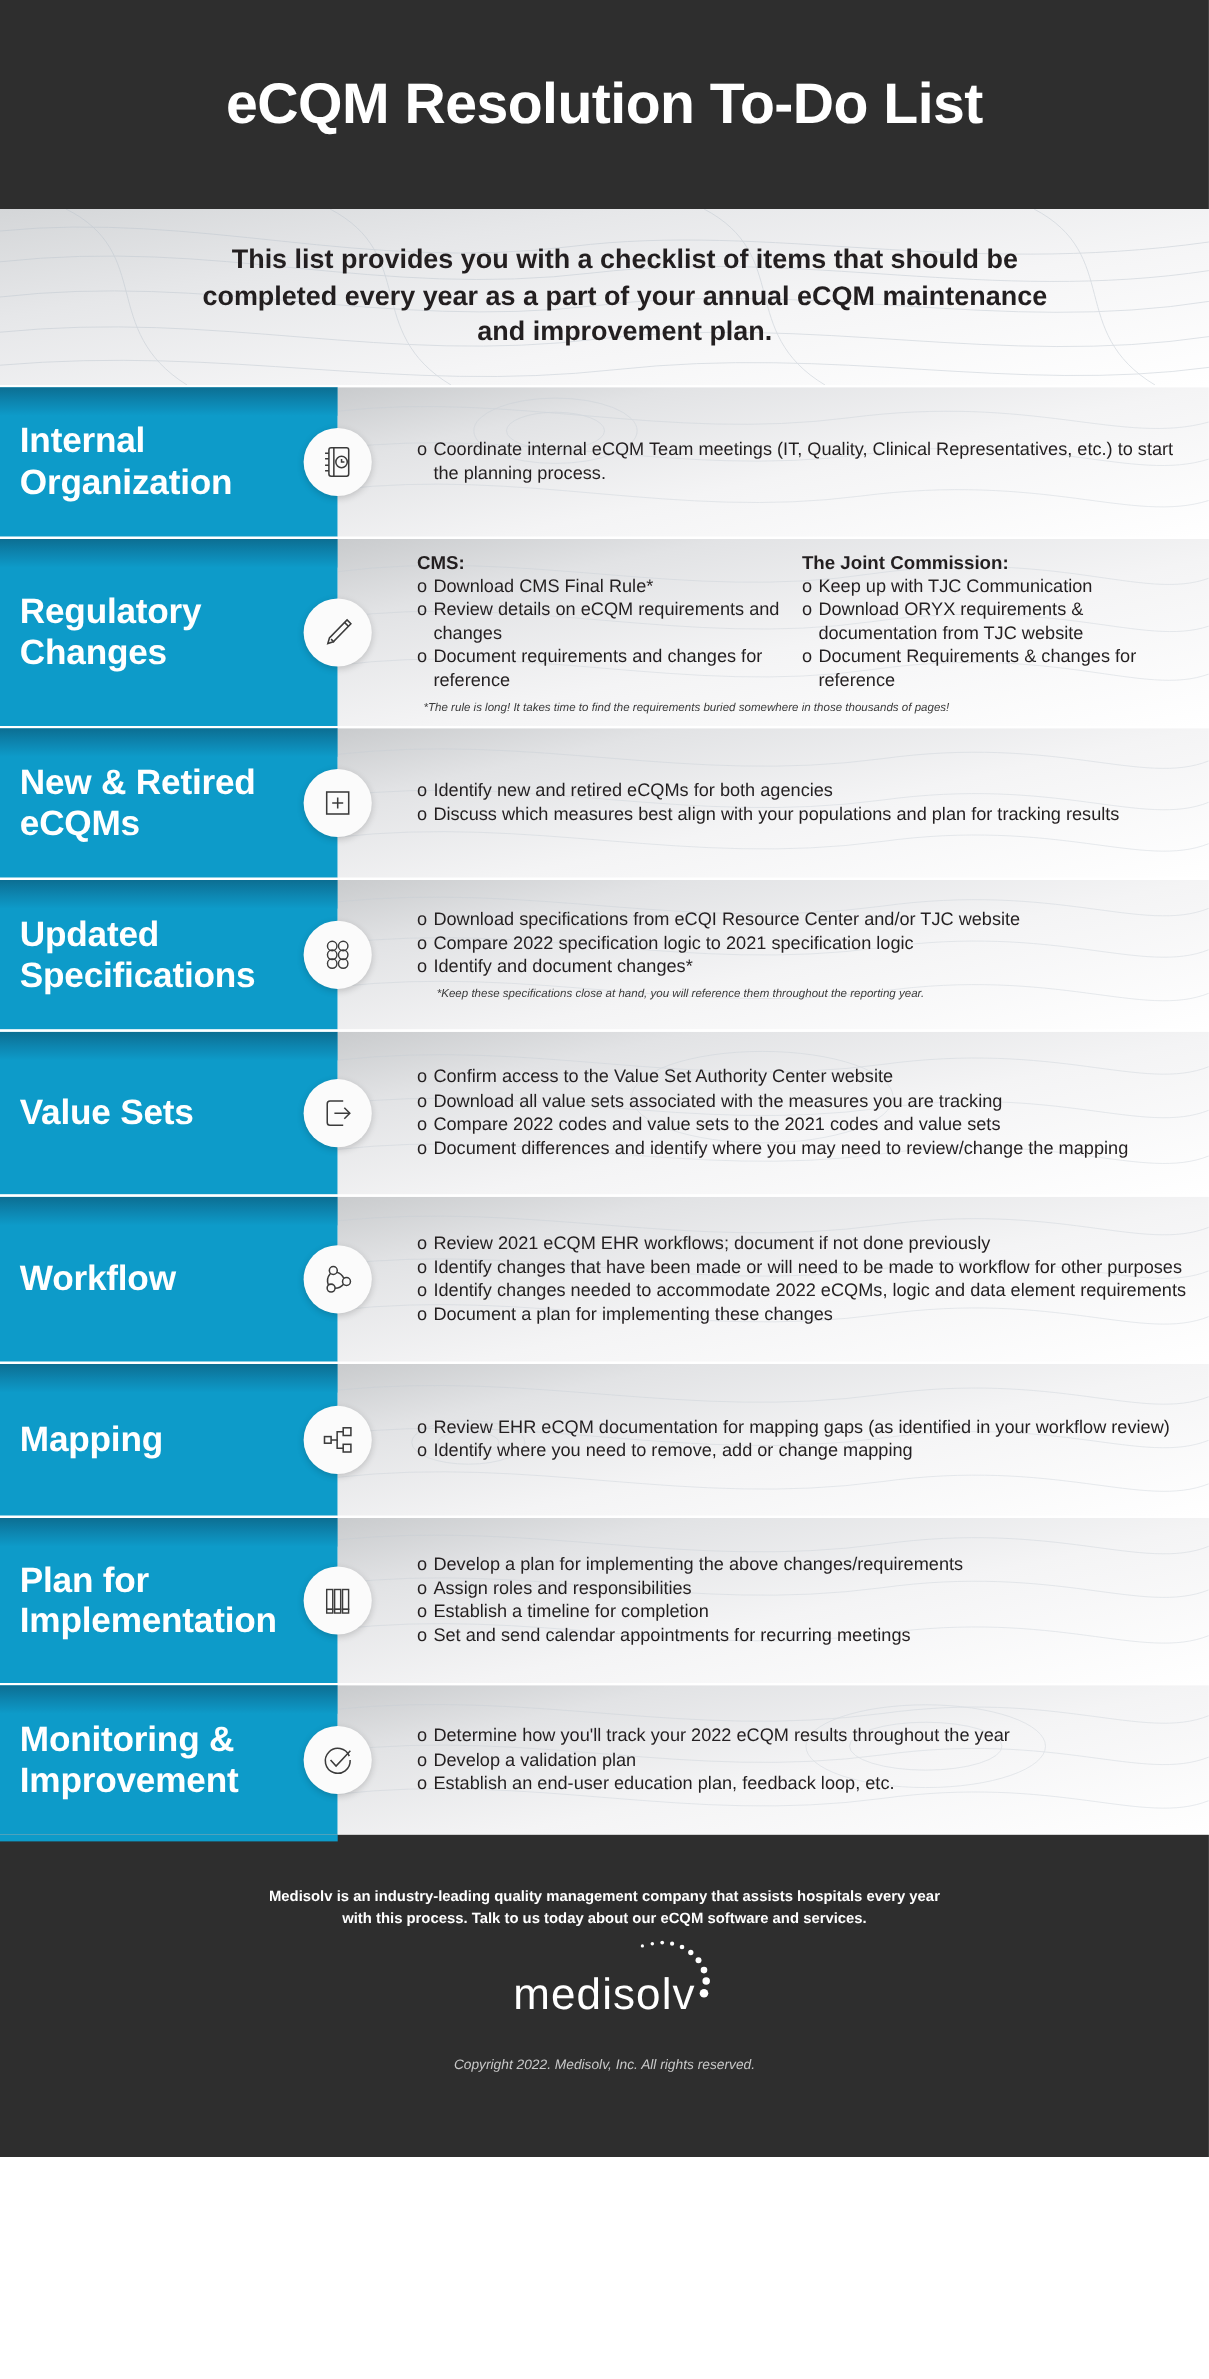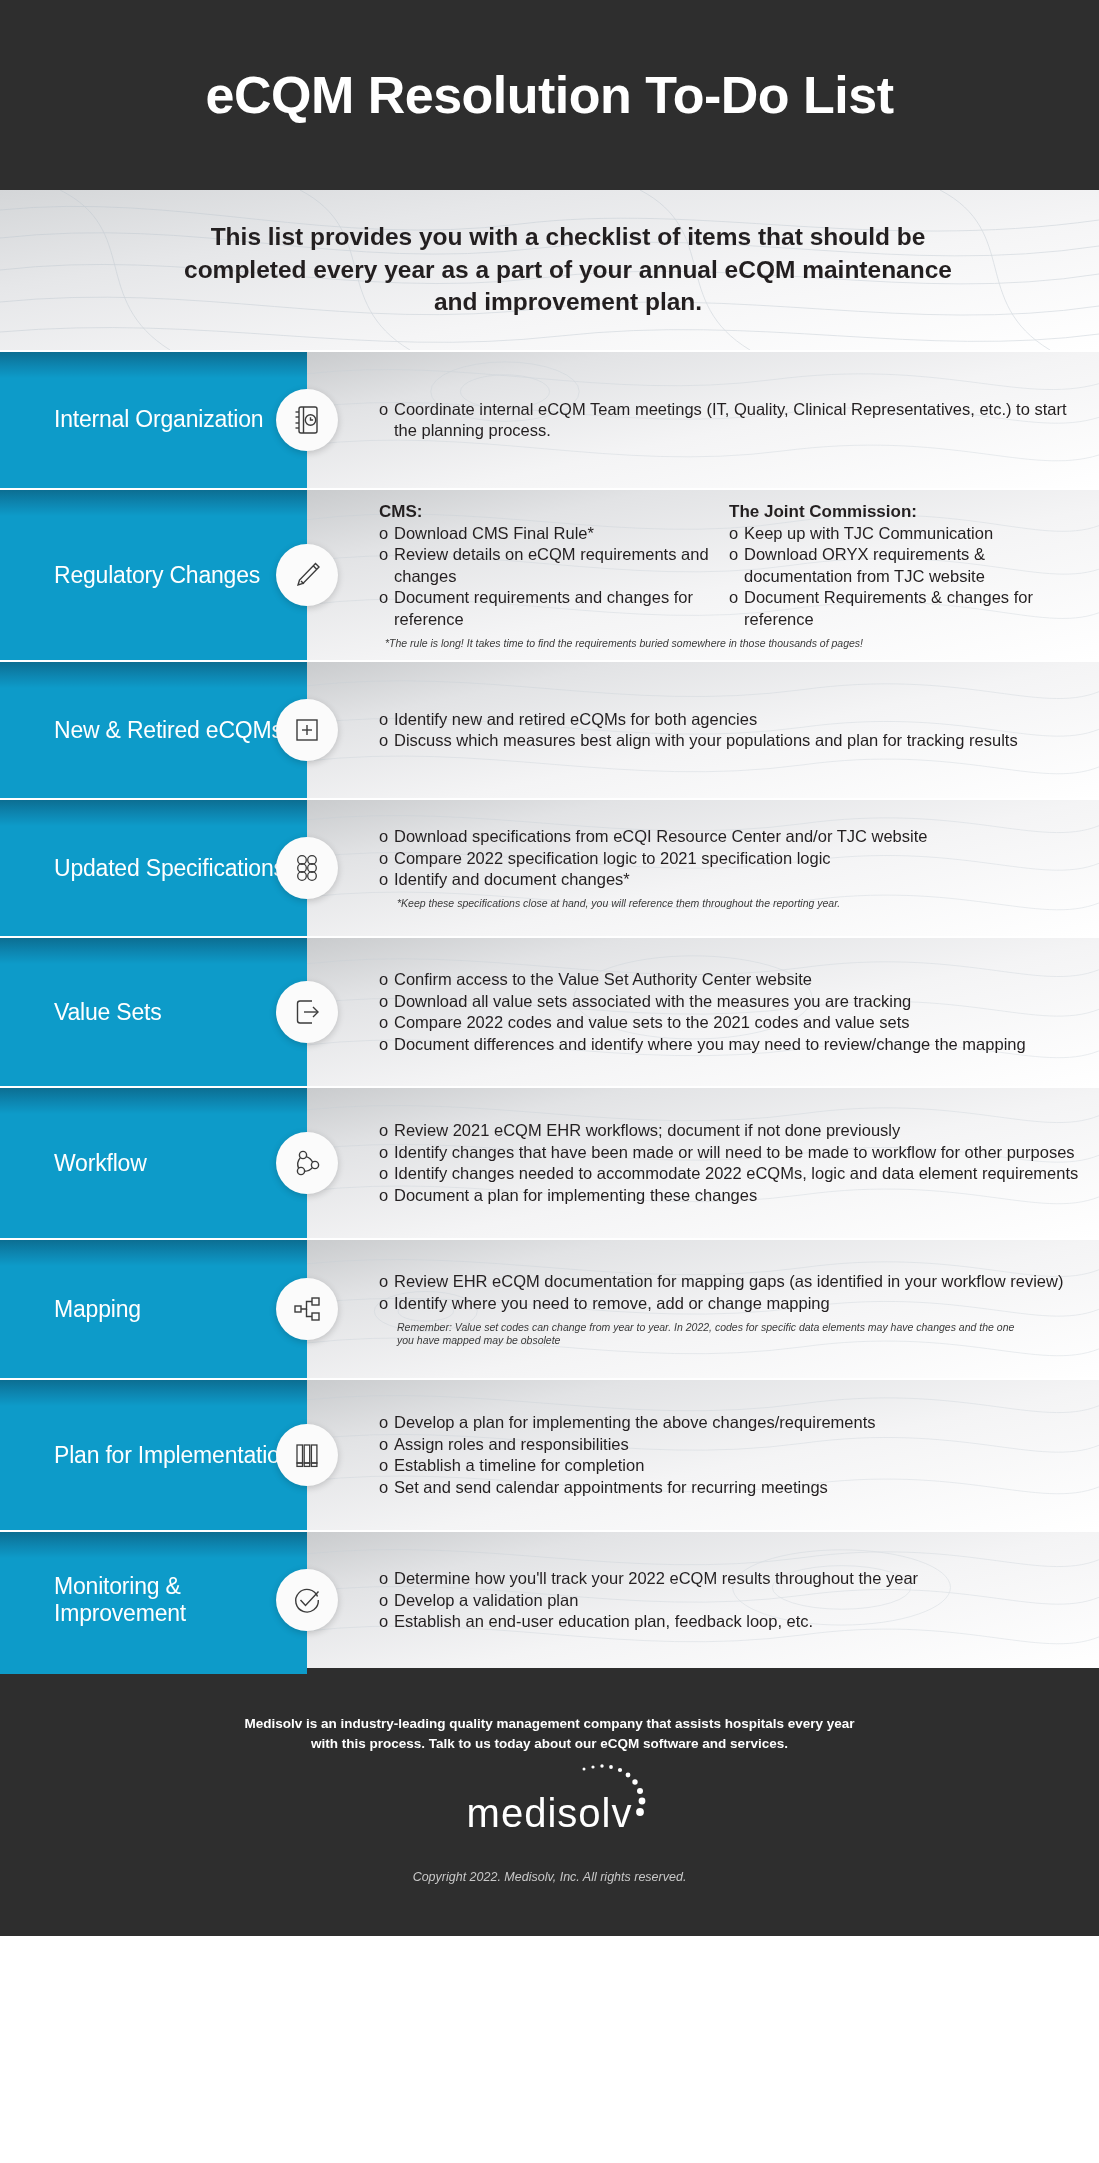--- a/index.html
+++ b/index.html
@@ -73,26 +73,25 @@
   }
   .sec-left::before{
     content:"";
     position:absolute; left:0; right:0; top:0; height:26px;
     background:linear-gradient(180deg,#0c6e92 0%,#0d87b2 55%,#0d9bc9 100%);
   }
   .sec-left-label {
     position:relative;
     z-index:3;
     color:#ffffff;
-    font-size:23px;
-    font-weight:normal;
+    font-size:32px;
+    font-weight:bold;
     line-height:1.18;
     padding:0 12px 0 18px;
     letter-spacing:-0.2px;
-    margin-left:36px;
   }
   .sec-right {
     flex:1 1 auto;
     position:relative;
     background:linear-gradient(168deg,#c9cbcd 0%,#e2e3e5 22%,#f4f4f5 55%,#ffffff 100%);
     overflow:hidden;
     padding:16px 20px 16px 72px;
     display:flex;
     flex-direction:column;
     justify-content:center;
@@ -145,21 +144,21 @@
   .col-head {
     font-size:17px;
     font-weight:bold;
     color:#231f20;
     margin-bottom:1px;
   }
 
   
   .footer {
     background:#2e2e2e;
-    padding:46px 0 52px;
+    padding:46px 0 77px;
     text-align:center;
     position:relative;
   }
   .footer-blurb {
     color:#ffffff;
     font-size:13.5px;
     line-height:1.45;
     font-weight:bold;
     max-width:640px;
     margin:0 auto 38px;
@@ -430,21 +429,20 @@
           <path d="M0,104 C180,84 320,132 500,108 C660,86 740,134 800,110"></path>
           <ellipse cx="120" cy="72" rx="52" ry="20"></ellipse>
           <ellipse cx="120" cy="72" rx="28" ry="10"></ellipse>
         </g>
       </svg>
       <div class="sec-right-inner">
         <ul class="checks">
           <li>Review EHR eCQM documentation for mapping gaps (as identified in your workflow review)</li>
           <li>Identify where you need to remove, add or change mapping</li>
         </ul>
-        <div class="note" style="max-width:640px">Remember: Value set codes can change from year to year. In 2022, codes for specific data elements may have changes and the one you have mapped may be obsolete</div>
       </div>
     </div>
   </div>
 
   <div class="section" style="min-height:152px">
     <div class="sec-left">
       <div class="sec-left-label">Plan for Implementation</div>
     </div>
     <div class="icon-badge">
       <svg viewBox="0 0 34 34" fill="none" stroke="#3b3b3b" stroke-width="1.3">

